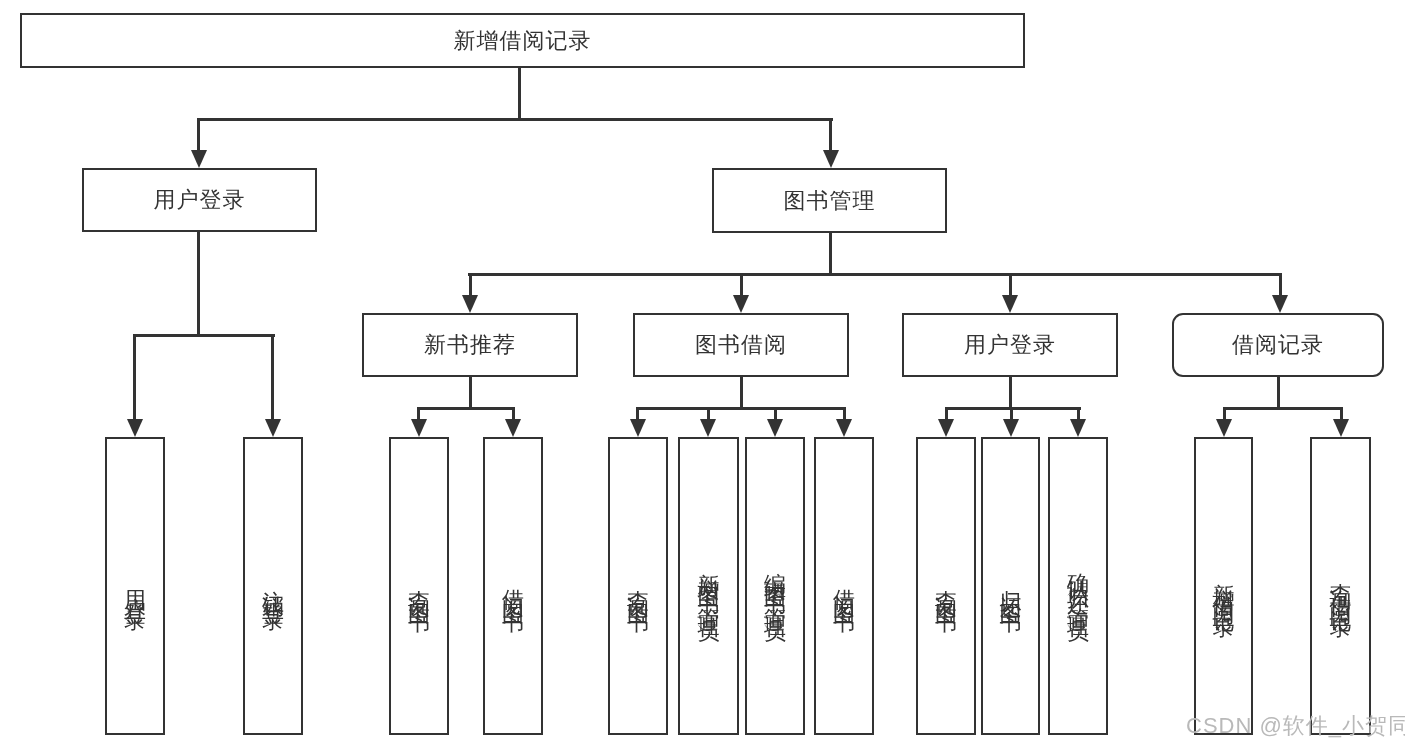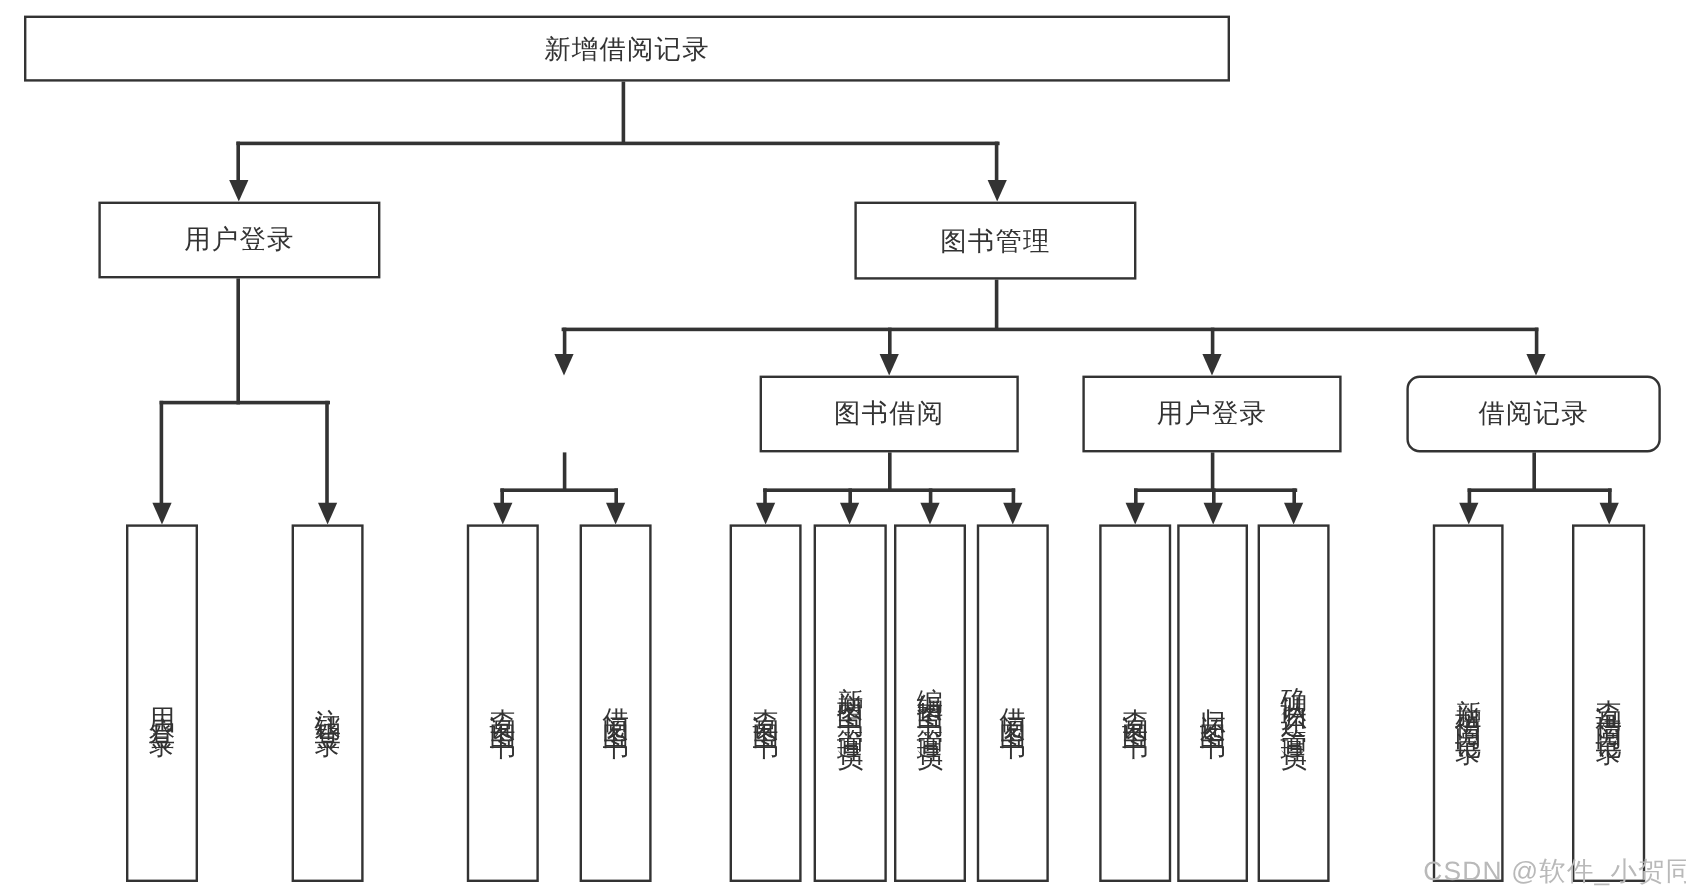--- a/index.html
+++ b/index.html
@@ -103,20 +103,23 @@
     <div class="line" style="left:469px;top:273px;width:3px;height:24px;"></div>
     <div class="arrowhead" style="left:462px;top:295px;"></div>
     <div class="line" style="left:740px;top:273px;width:3px;height:24px;"></div>
     <div class="arrowhead" style="left:733px;top:295px;"></div>
     <div class="line" style="left:1009px;top:273px;width:3px;height:24px;"></div>
     <div class="arrowhead" style="left:1002px;top:295px;"></div>
     <div class="line" style="left:1279px;top:273px;width:3px;height:24px;"></div>
     <div class="arrowhead" style="left:1272px;top:295px;"></div>
   </div>
 
+  <div class="box" style="left:362px;top:313px;width:216px;height:64px;">
+    <span class="hlabel">新书推荐</span>
+  </div>
   <div class="box" style="left:633px;top:313px;width:216px;height:64px;align-items:center;">
     <span class="hlabel">图书借阅</span>
   </div>
   <div class="box" style="left:902px;top:313px;width:216px;height:64px;">
     <span class="hlabel">用户登录</span>
   </div>
   <div class="box" style="left:1172px;top:313px;width:212px;height:64px;border-radius:11px;">
     <span class="hlabel">借阅记录</span>
   </div>
 

